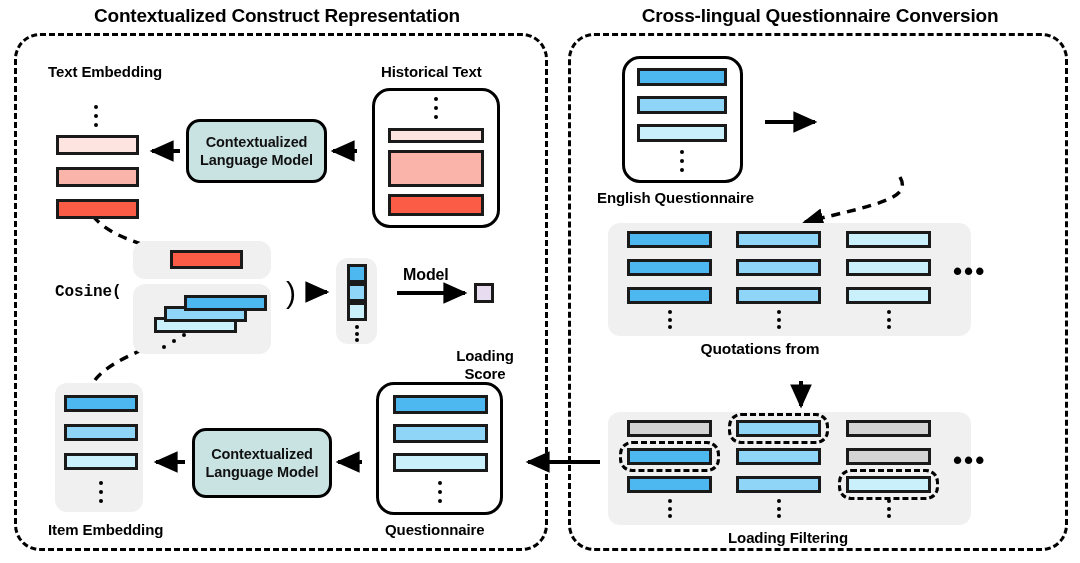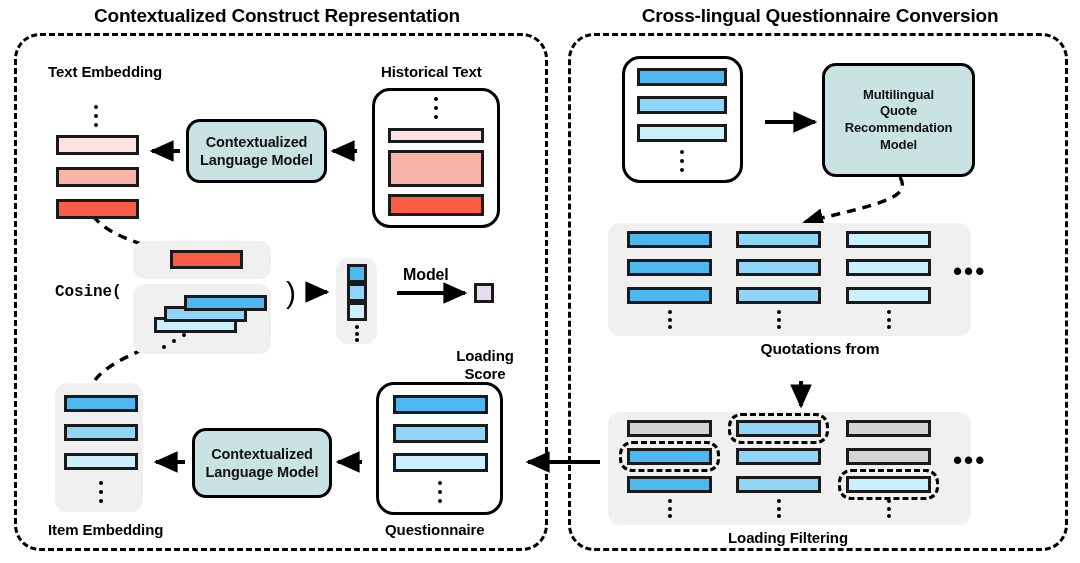--- a/index.html
+++ b/index.html
@@ -262,29 +262,22 @@
 
   <div class="abs solid-box" style="left:622px;top:56px;width:121px;height:127px;"></div>
   <div class="abs bar" style="left:637px;top:68px;width:90px;height:18px;background:#4db8f0;"></div>
   <div class="abs bar" style="left:637px;top:96px;width:90px;height:18px;background:#8ed5f7;"></div>
   <div class="abs bar" style="left:637px;top:124px;width:90px;height:18px;background:#caf0fc;"></div>
   <div class="abs vdots" style="left:679px;top:150px;width:6px;height:22px;">
     <i></i>
       <i></i>
       <i></i>
   </div>
-
-  <div class="abs model-box small" style="left:822px;top:63px;width:153px;height:114px;">
-    <span>
-      <span>Multilingual</span><br>
-      <span>Quote</span><br>
-      <span>Recommendation</span><br>
-      <span>Model</span>
-    </span>
-  </div>
+  <div class="abs lbl" style="left:597px;top:189px;">English Questionnaire</div>
+
 
   <div class="abs gray-box" style="left:608px;top:223px;width:363px;height:113px;"></div>
 
   <div class="abs bar" style="left:627px;top:231px;width:85px;height:17px;background:#4db8f0;"></div>
   <div class="abs bar" style="left:627px;top:259px;width:85px;height:17px;background:#4db8f0;"></div>
   <div class="abs bar" style="left:627px;top:287px;width:85px;height:17px;background:#4db8f0;"></div>
   <div class="abs vdots" style="left:667px;top:310px;width:6px;height:19px;">
     <i></i>
       <i></i>
       <i></i>
@@ -303,21 +296,21 @@
   <div class="abs bar" style="left:846px;top:259px;width:85px;height:17px;background:#caf0fc;"></div>
   <div class="abs bar" style="left:846px;top:287px;width:85px;height:17px;background:#caf0fc;"></div>
   <div class="abs vdots" style="left:886px;top:310px;width:6px;height:19px;">
     <i></i>
       <i></i>
       <i></i>
   </div>
 
   <div class="abs hdots" style="left:953px;top:258px;">•••</div>
 
-  <div class="abs lbl center" style="left:710px;top:340px;width:220px;font-size:15.5px;">
+  <div class="abs lbl center" style="left:650px;top:340px;width:220px;font-size:15.5px;">
     <span>Quotations from</span><br>
   </div>
 
   <div class="abs gray-box" style="left:608px;top:412px;width:363px;height:113px;"></div>
 
   <div class="abs bar" style="left:627px;top:420px;width:85px;height:17px;background:#d4d4d4;"></div>
   <div class="abs bar" style="left:627px;top:448px;width:85px;height:17px;background:#4db8f0;"></div>
   <div class="sel-ring" style="left:619px;top:441px;width:101px;height:31px;"></div>
   <div class="abs bar" style="left:627px;top:476px;width:85px;height:17px;background:#4db8f0;"></div>
   <div class="abs vdots" style="left:667px;top:499px;width:6px;height:19px;">

